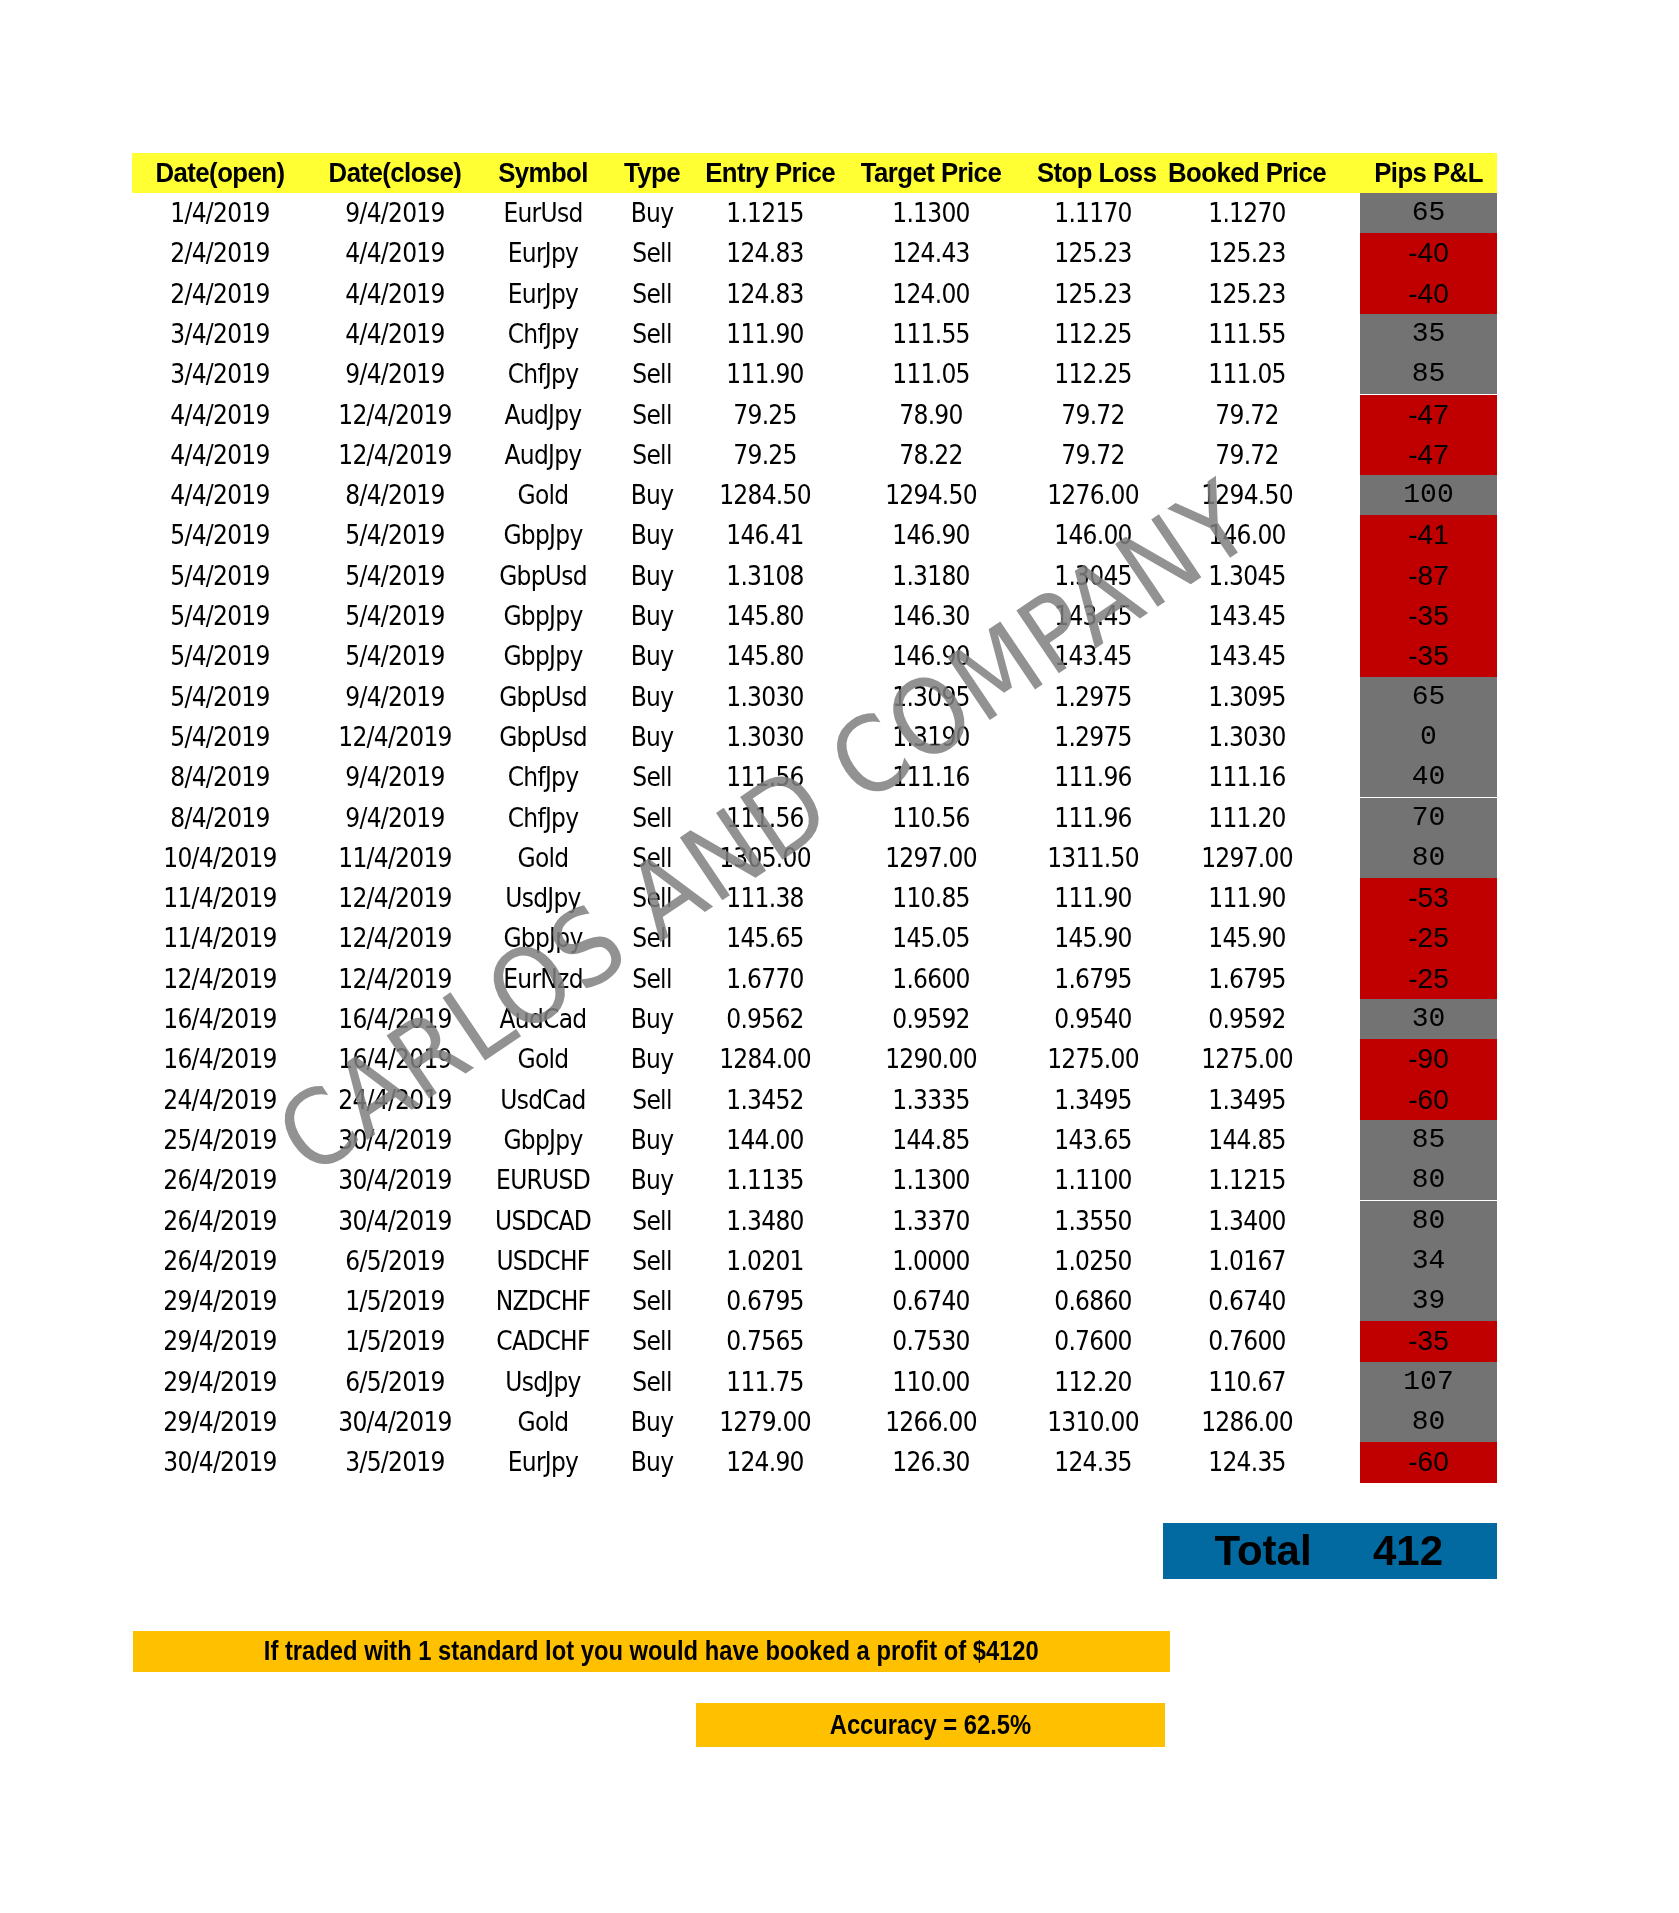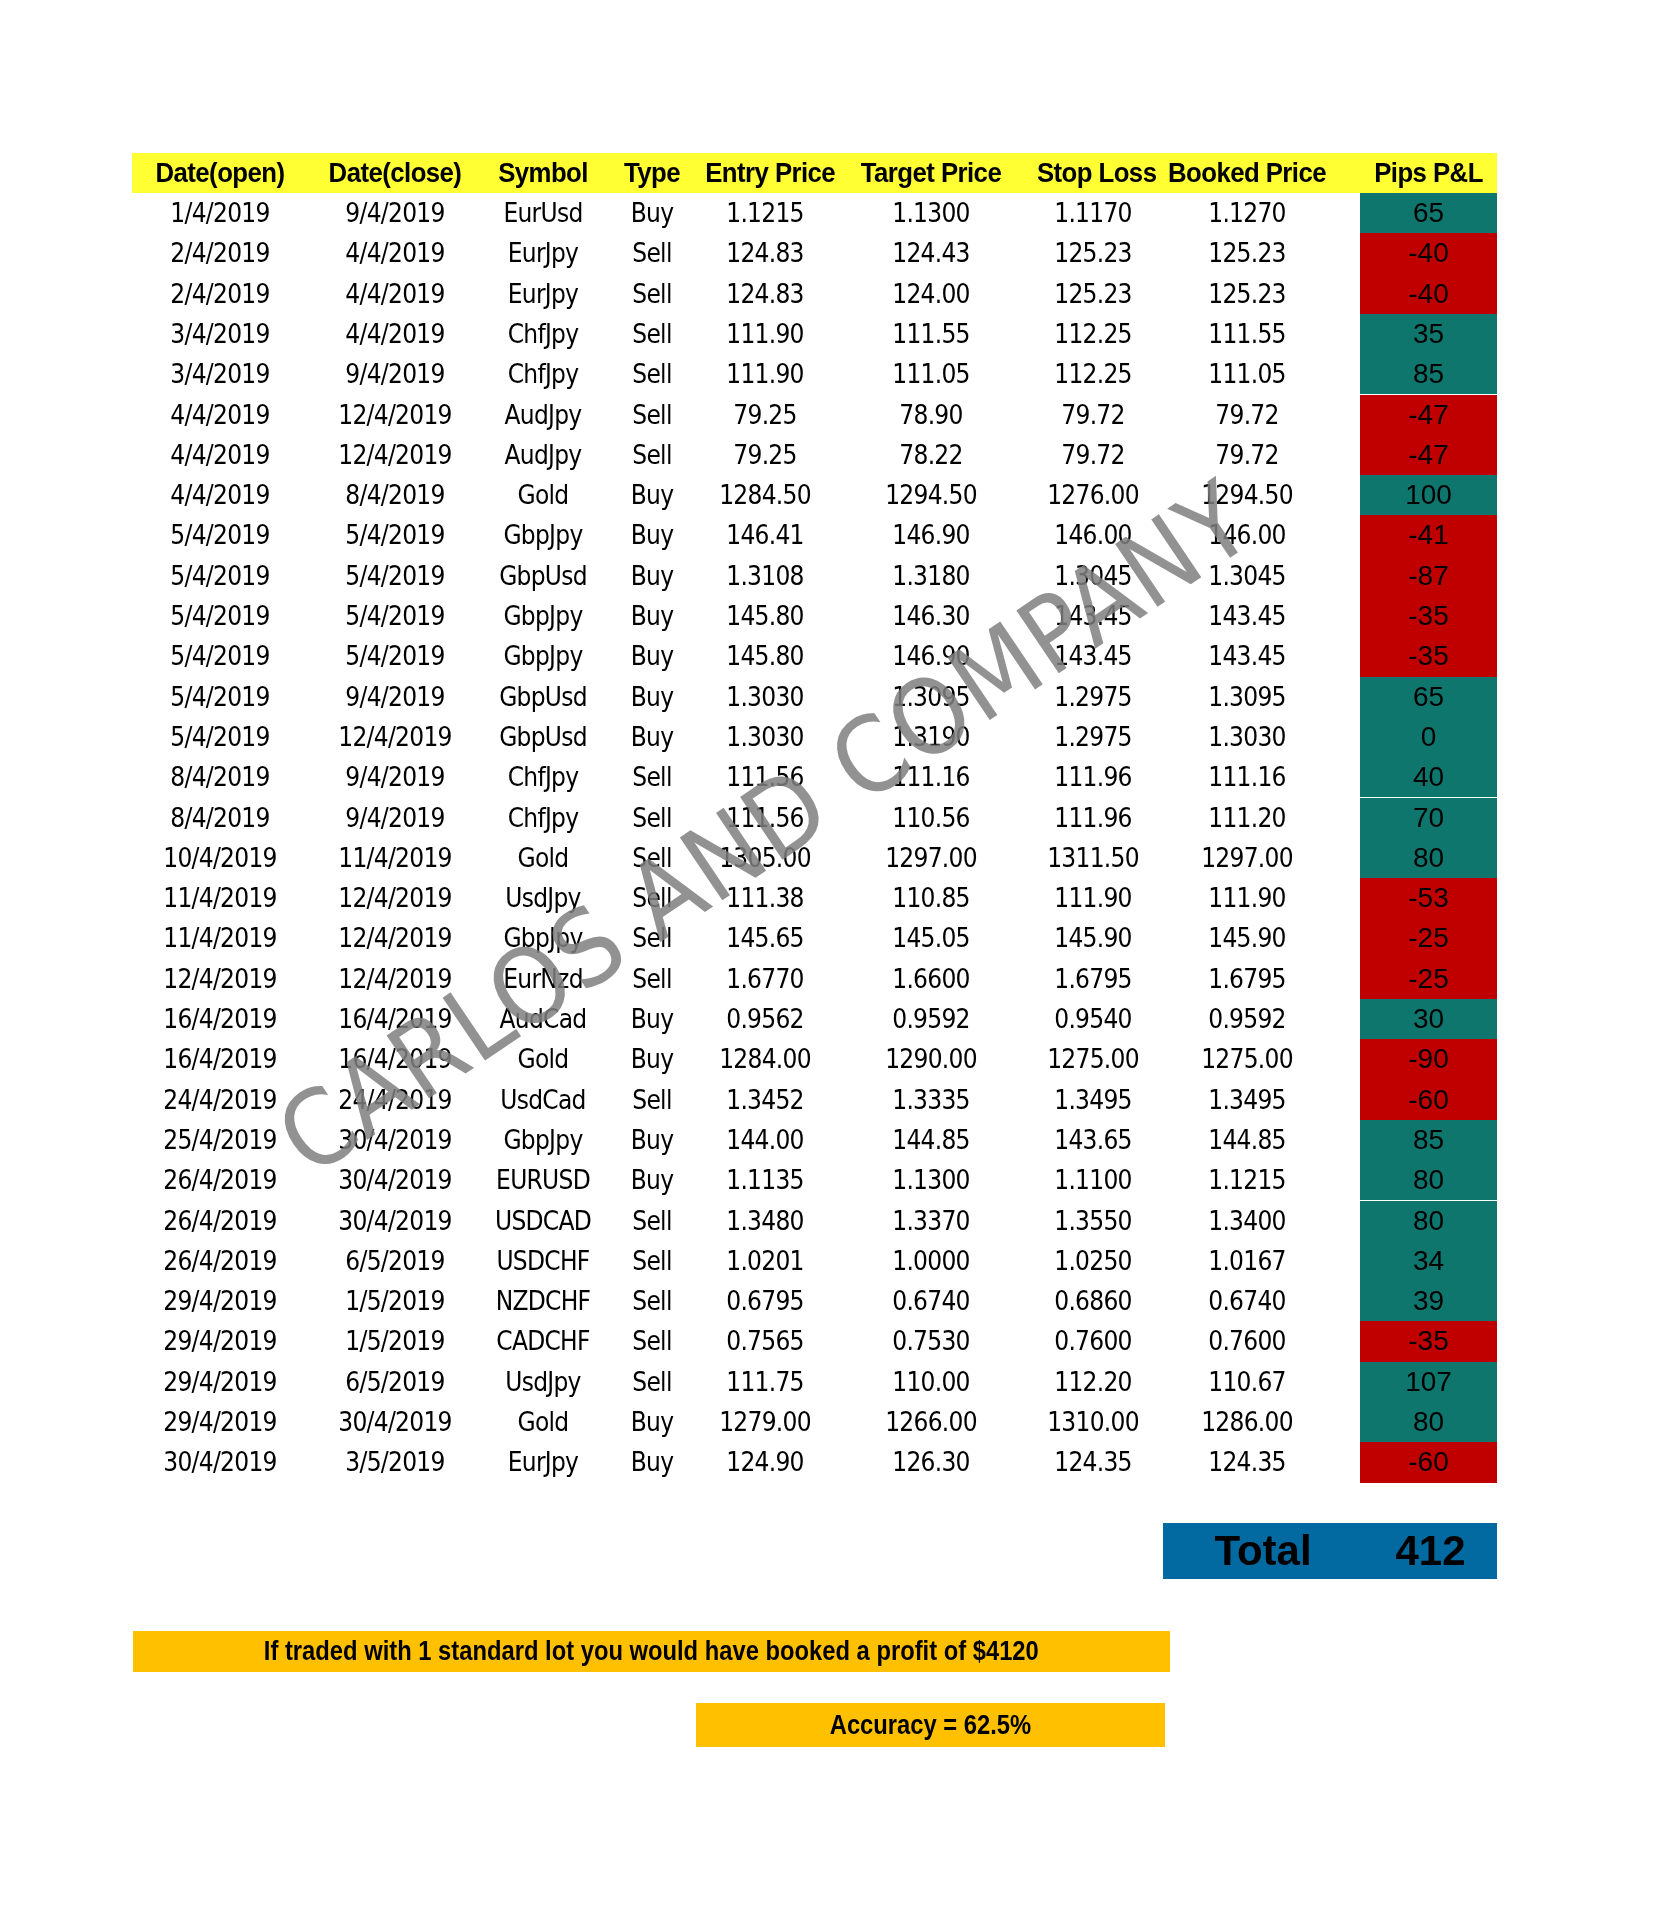--- a/index.html
+++ b/index.html
@@ -10,36 +10,36 @@
   .hdr { position:absolute; left:0; top:0; width:1365px; height:40px; background:#ffff33; }
   .hcell { position:absolute; top:0; height:40px; line-height:40px; text-align:center;
            font-weight:bold; font-size:28px; letter-spacing:-0.6px; transform:scaleX(0.92); transform-origin:center; white-space:nowrap; }
   .rows { position:absolute; left:0; top:40px; width:1365px; }
   .row { position:absolute; left:0; width:1365px; height:40.3px; }
   .cell { position:absolute; top:0; height:40.3px; line-height:40.3px; text-align:center;
           font-family:"DejaVu Sans", sans-serif; font-size:26px; letter-spacing:-0.8px; white-space:nowrap;
           transform:scaleX(0.9); transform-origin:center; }
   .pips { position:absolute; top:0; left:1228px; width:137px; height:40.3px; line-height:40.3px;
           text-align:center; font-family:"Liberation Sans", sans-serif; font-size:28px; }
-  .pips.pos { background:#0f766e; }
+  .pips.pos { background:#737373;font-family:Liberation Mono, monospace; }
   .pips.neg { background:#c00000; }
   .c0 { left:0px; width:176px; }
   .c1 { left:176px; width:174px; }
   .c2 { left:350px; width:122px; }
   .c3 { left:472px; width:96px; }
   .c4 { left:568px; width:130px; }
   .c5 { left:698px; width:202px; }
   .c6 { left:900px; width:122px; }
   .c7 { left:1022px; width:186px; }
   .c8 { left:1228px; width:137px; }
   .total-box { position:absolute; left:1163px; top:1523px; width:334px; height:56px; background:#0369a1; }
   .total-label { position:absolute; left:40px; top:0; width:120px; height:56px; line-height:56px;
                  text-align:center; font-weight:bold; font-size:42px; }
   .total-value { position:absolute; left:210px; top:0; width:115px; height:56px; line-height:56px;
-                 text-align:center; font-weight:bold; font-size:42px; }
+                 text-align:left; font-weight:bold; font-size:42px; }
   .profit-box { position:absolute; left:133px; top:1619px; width:1037px; height:41px; background:#ffc000;
                 text-align:center; line-height:41px; font-weight:bold; font-size:27px;margin-top:12px; }
   .profit-box span, .acc-box span { display:inline-block; transform:scaleX(0.88); }
   .acc-box { position:absolute; left:696px; top:1703px; width:469px; height:44px; background:#ffc000;
              text-align:center; line-height:44px; font-weight:bold; font-size:27px; }
   .watermark { position:absolute; left:150px; top:790px; width:1180px; height:110px; line-height:110px;
                text-align:center; font-family:"DejaVu Sans", sans-serif; font-size:104px; color:#7f7f7f;
                opacity:0.85; transform:rotate(-34deg) scaleX(0.92); transform-origin:center; white-space:nowrap;
                pointer-events:none; letter-spacing:1px; }
 </style>

